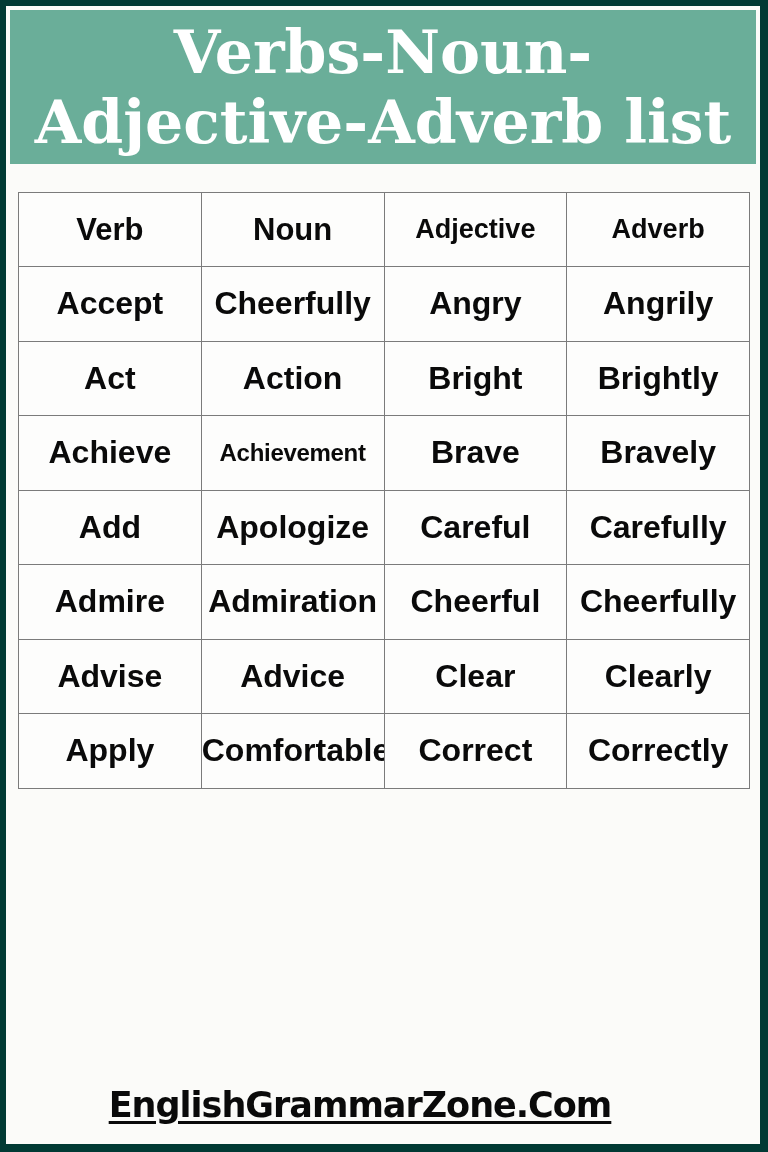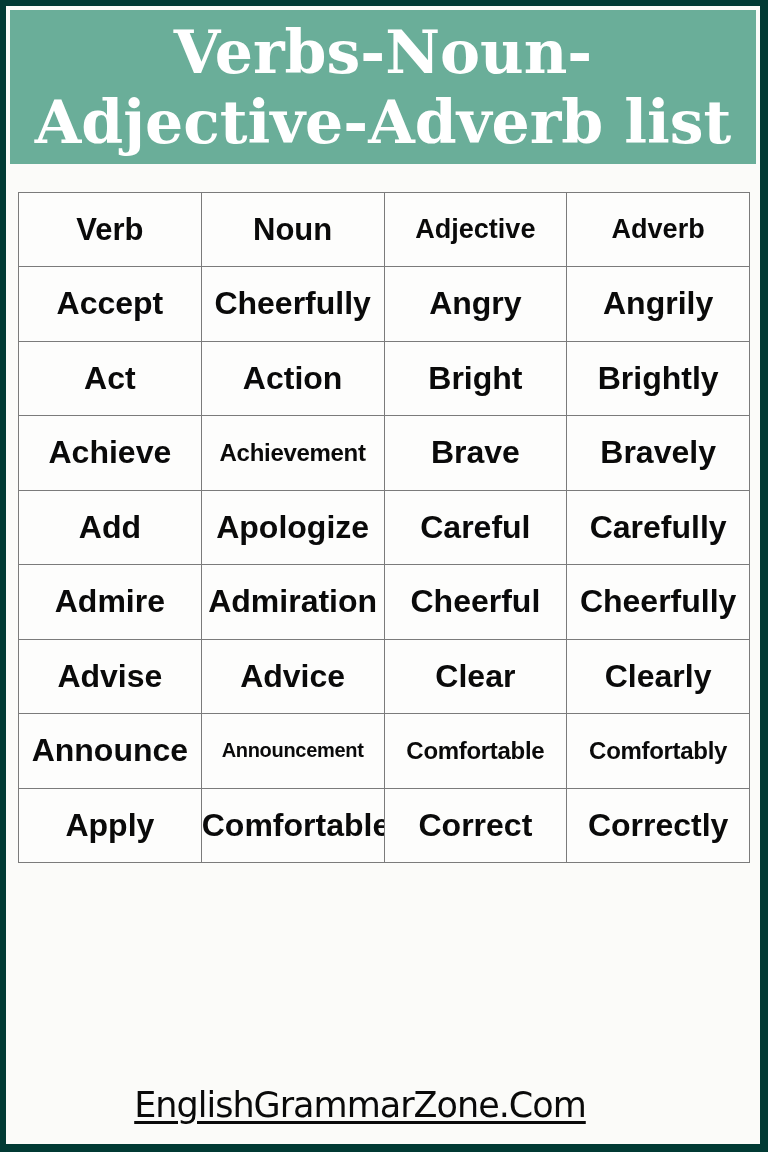--- a/index.html
+++ b/index.html
@@ -76,21 +76,21 @@
     td.tight { font-size: 20px; letter-spacing: -0.3px; }
     td.mid { font-size: 24px; letter-spacing: -0.3px; }
     .footer {
       position: absolute;
       left: 0; top: 1085px;
       width: 720px;
       text-align: center;
     }
     .footer-link {
       font-family: "DejaVu Sans", "Liberation Sans", sans-serif;
-      font-weight: normal;
+      font-weight: bold;
       font-size: 35px;
       color: #0a0a0a;
       text-decoration: underline;
       text-decoration-thickness: 3px;
       text-underline-offset: 4px;
       letter-spacing: -1px;
       cursor: pointer;
     }
   </style>
 </head>
@@ -145,26 +145,20 @@
         <td>Cheerful</td>
         <td>Cheerfully</td>
       </tr>
       <tr>
         <td>Advise</td>
         <td>Advice</td>
         <td>Clear</td>
         <td>Clearly</td>
       </tr>
       <tr>
-        <td>Announce</td>
-        <td class="tight">Announcement</td>
-        <td class="mid">Comfortable</td>
-        <td class="mid">Comfortably</td>
-      </tr>
-      <tr>
         <td>Apply</td>
         <td>Comfortable</td>
         <td>Correct</td>
         <td>Correctly</td>
       </tr>
     </tbody>
   </table>
 </div>
 
 <div class="footer">

